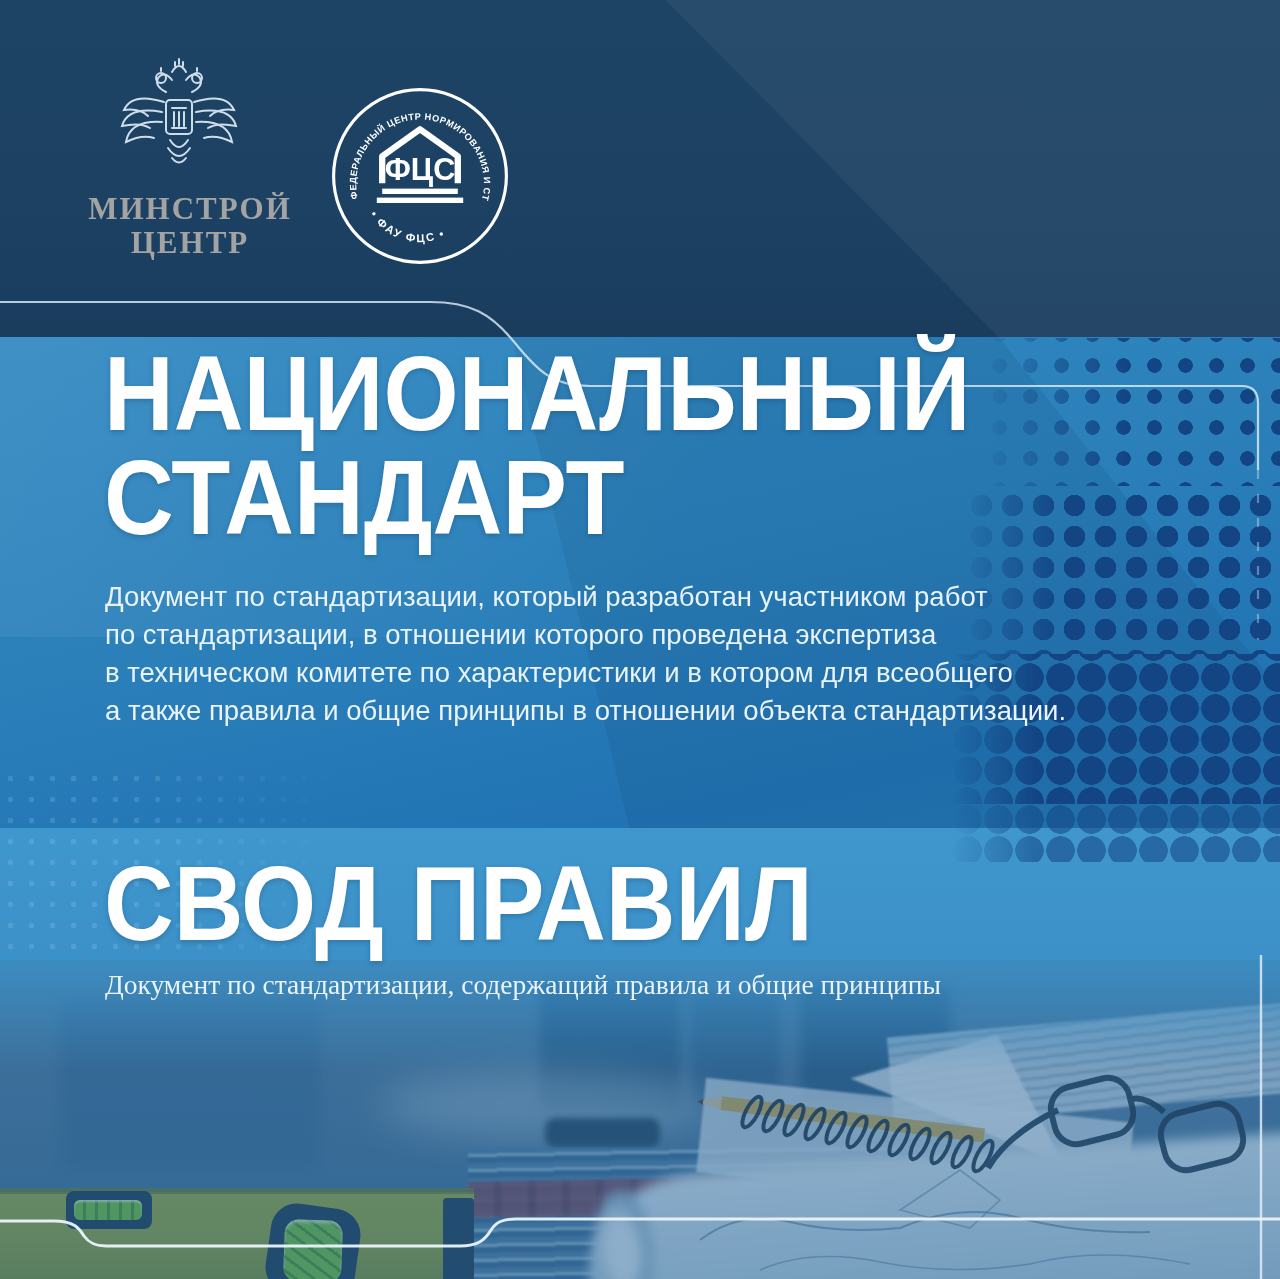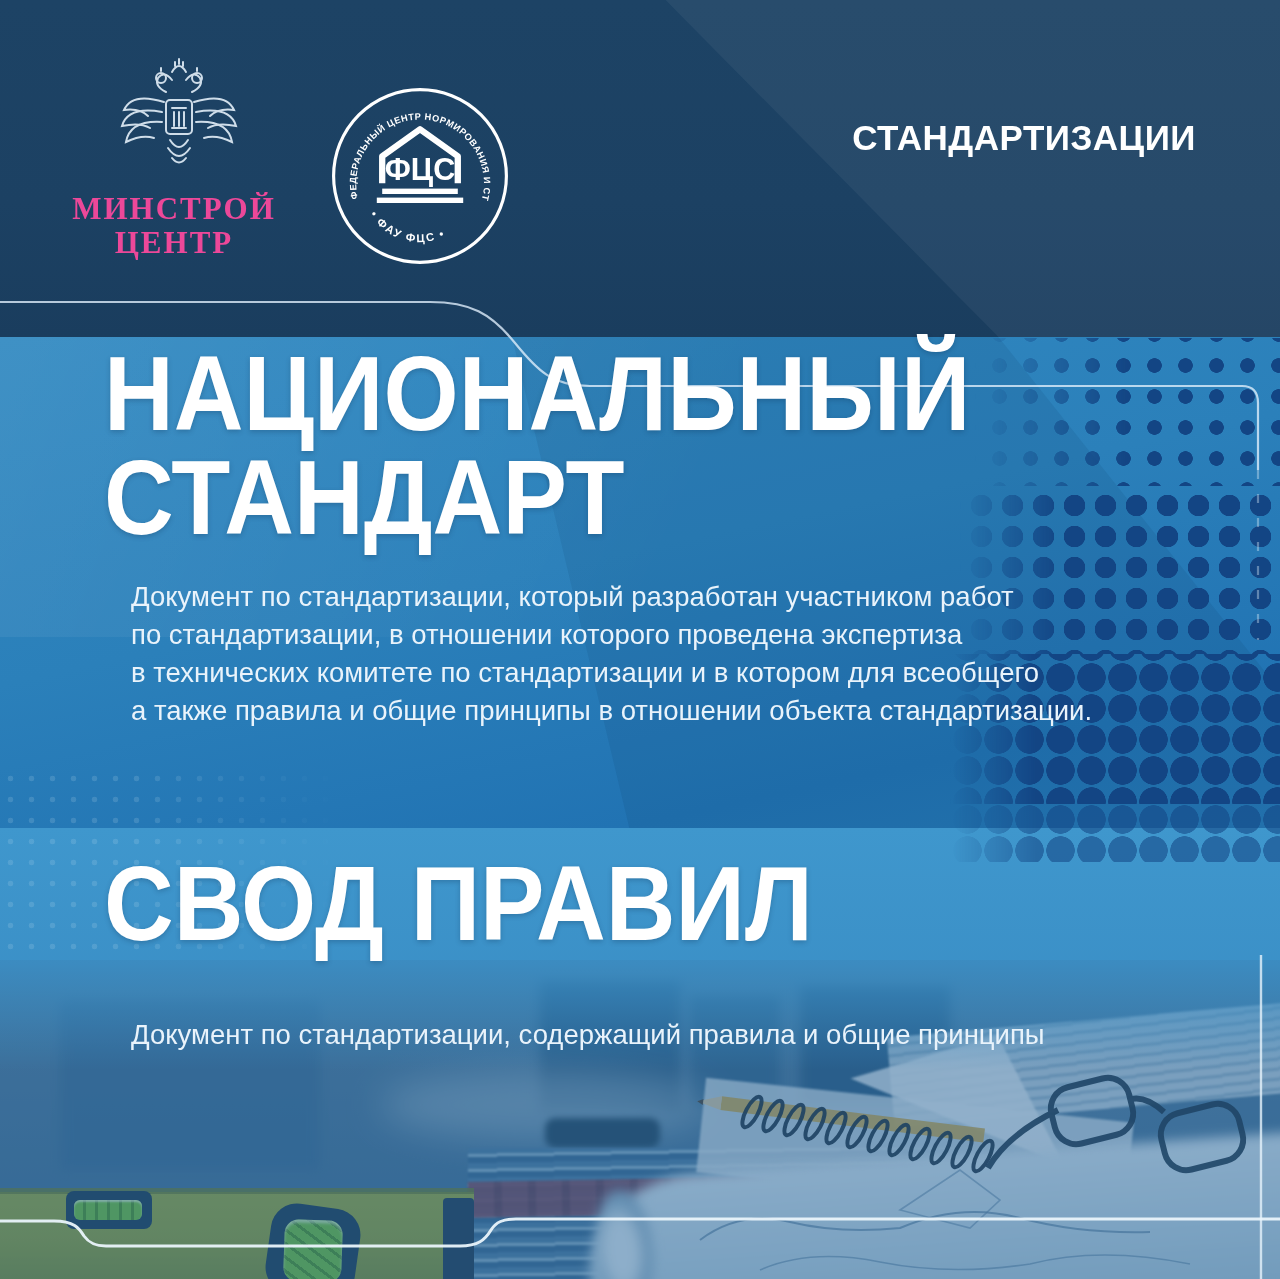--- a/index.html
+++ b/index.html
@@ -99,39 +99,39 @@
     box-shadow:inset 0 3px 3px rgba(255,255,255,.55);transform:rotate(-6deg);}
   .photo-tint{position:absolute;inset:0;background:rgba(38,100,152,.44);}
   .photo-fade{position:absolute;left:0;top:0;width:1280px;height:110px;
     background:linear-gradient(180deg,rgba(59,144,199,.85),rgba(59,144,199,0));}
 
   
   .lines-svg{position:absolute;left:0;top:0;width:1280px;height:1279px;pointer-events:none;}
 
   
   .eagle{position:absolute;left:112px;top:58px;width:134px;height:132px;}
-  .minstroy-name{position:absolute;left:44px;top:192px;width:260px;text-align:center;
-    font-family:"Liberation Serif",serif;font-weight:700;color:#ec4899;
+  .minstroy-name{position:absolute;left:60px;top:192px;width:260px;text-align:center;
+    font-family:"Liberation Serif",serif;font-weight:700;color:#a3a3a3;
     font-size:31px;line-height:34px;letter-spacing:2px;}
   .fcs{position:absolute;left:330px;top:86px;width:180px;height:180px;}
   .event-title{position:absolute;right:84px;top:116px;text-align:right;
     font-weight:700;font-size:35px;line-height:44px;letter-spacing:.5px;color:#ffffff;}
 
   
   .headline{position:absolute;left:104px;font-weight:700;color:#ffffff;
     font-size:105px;line-height:104px;letter-spacing:0;white-space:nowrap;
     transform:scaleX(.92);transform-origin:left center;
     text-shadow:0 2px 6px rgba(10,40,70,.25);}
   .headline-1{top:342px;}
   .headline-2{top:852px;}
   .body-text{position:absolute;left:105px;font-size:27.5px;line-height:38px;
     color:#e9f3fb;font-weight:400;}
   .body-1{top:578px;}
-  .body-2{top:1016px;}
-  .body-text div{white-space:nowrap;margin-left:26px;}
+  .body-2{top:966px;font-family:Liberation Serif, serif;}
+  .body-text div{white-space:nowrap;}
 </style>
 </head>
 <body>
 
 <div id="poster">
 
   <div class="bg-top"></div>
   <div class="bg-top-wedge"></div>
   <div class="bg-mid"></div>
   <div class="bg-mid-streak"></div>
@@ -259,31 +259,30 @@
     </text>
     <g>
       <path d="M58,108 V78 L100,48 L142,78 V108" fill="none" stroke="#ffffff" stroke-width="7" stroke-linejoin="round"></path>
       <rect x="58" y="114" width="84" height="6" fill="#ffffff"></rect>
       <rect x="52" y="124" width="96" height="6" fill="#ffffff"></rect>
     </g>
     <text x="100" y="104" text-anchor="middle" font-size="34" font-weight="700" fill="#ffffff" font-family="Liberation Sans, sans-serif">ФЦС</text>
   </svg>
 
   <div class="event-title">
-    <div>СТАНДАРТИЗАЦИИ</div>
   </div>
 
   <div class="headline headline-1">
     <div>НАЦИОНАЛЬНЫЙ</div>
     <div>СТАНДАРТ</div>
   </div>
   <div class="body-text body-1">
     <div>Документ по стандартизации, который разработан участником работ</div>
     <div>по стандартизации, в отношении которого проведена экспертиза</div>
-    <div>в технических комитете по стандартизации и в котором для всеобщего</div>
+    <div>в техническом комитете по характеристики и в котором для всеобщего</div>
     <div>а также правила и общие принципы в отношении объекта стандартизации.</div>
   </div>
 
   <div class="headline headline-2">
     <div>СВОД ПРАВИЛ</div>
   </div>
   <div class="body-text body-2">
     <div>Документ по стандартизации, содержащий правила и общие принципы</div>
   </div>
 

